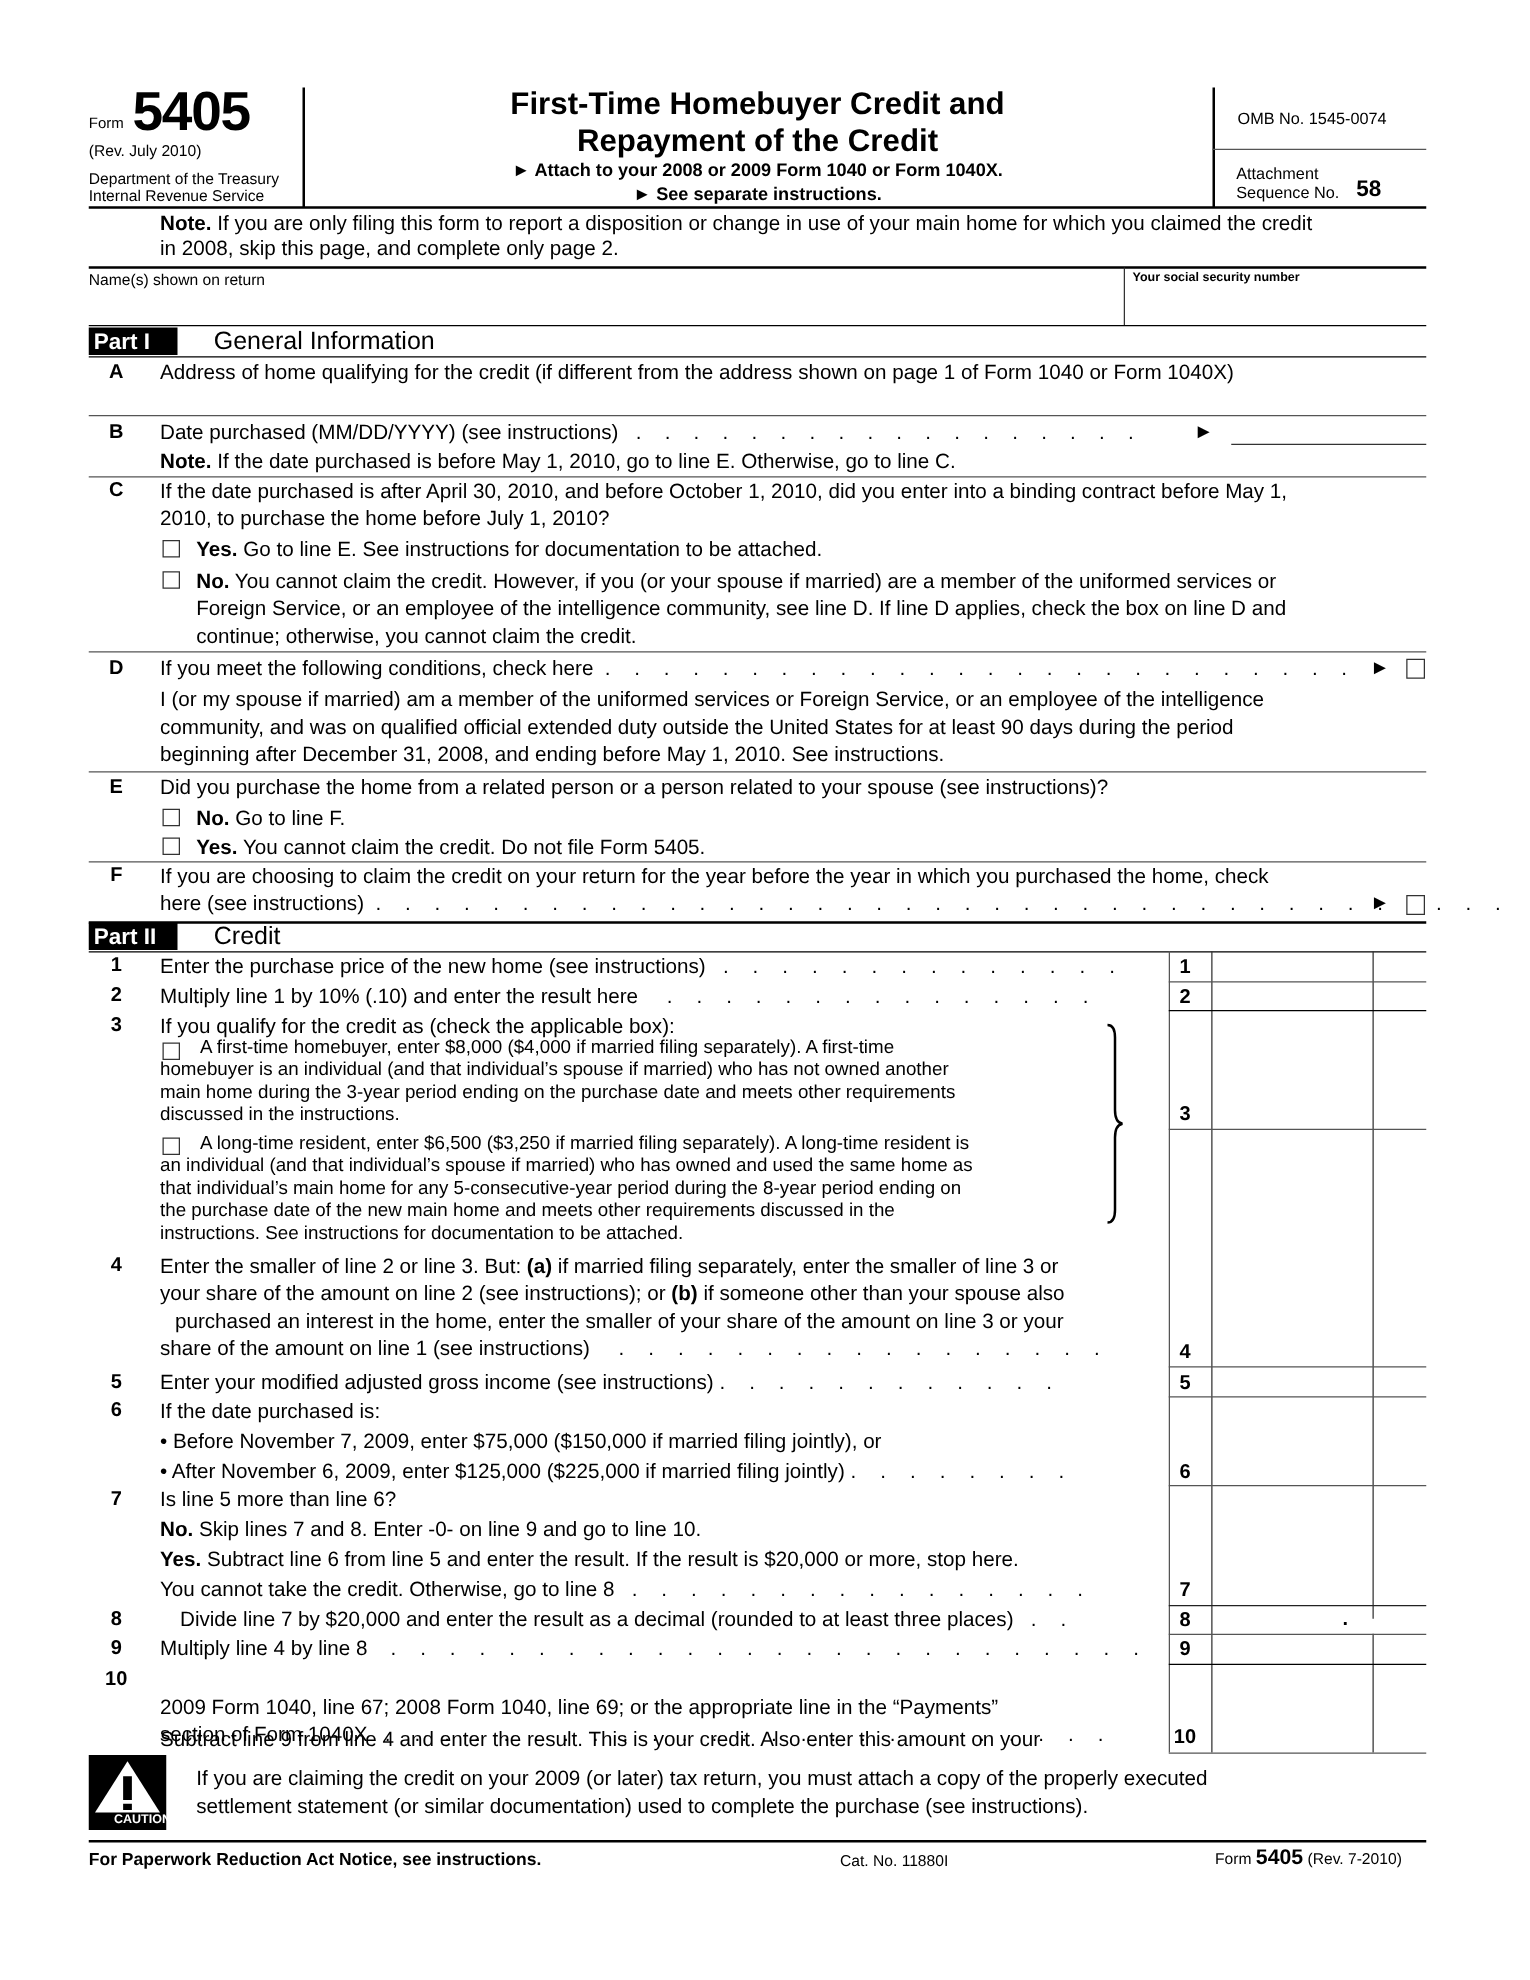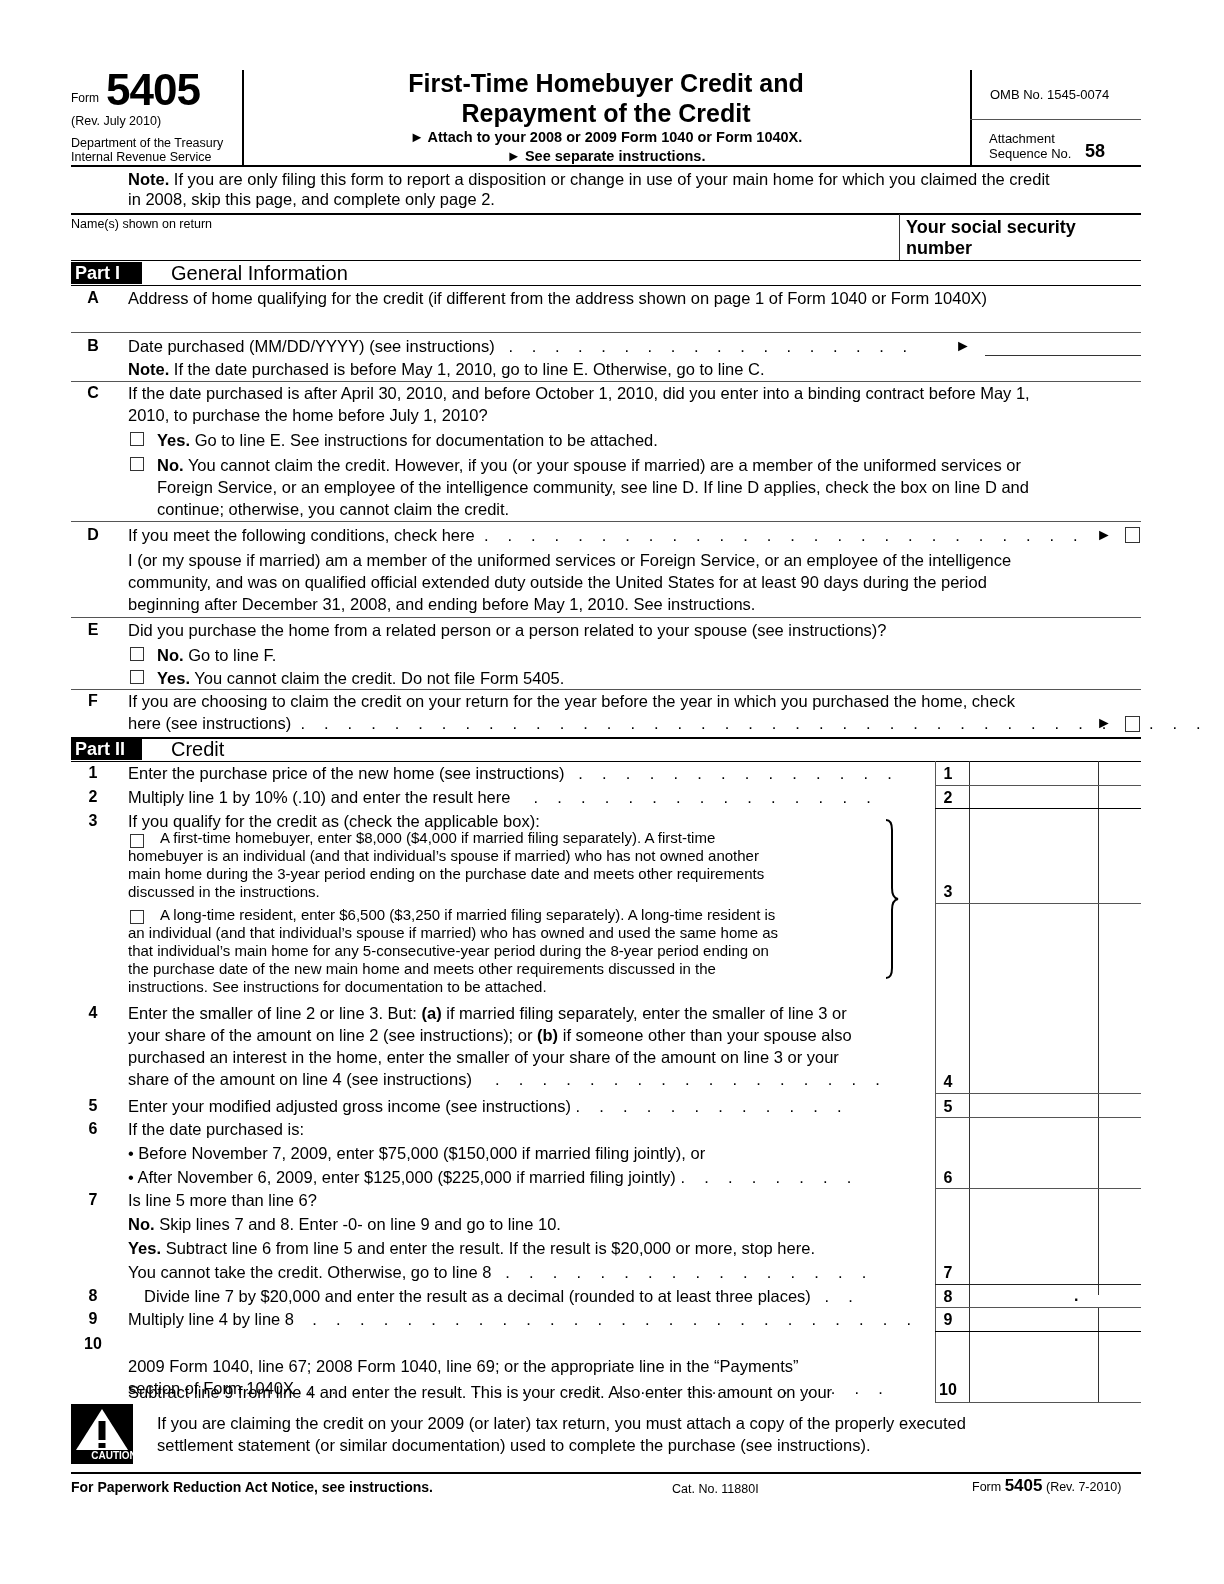--- a/index.html
+++ b/index.html
@@ -52,21 +52,21 @@
 <div class="t" style="left:128px;top:188px;">in 2008, skip this page, and complete only page 2.</div>
 
 <div class="hline thick" style="left:71px;top:213px;width:1070px;"></div>
 
 <div class="abs" style="left:71px;top:214px;width:828px;height:46px;">
   <div class="abs" style="left:0;top:3px;font-size:12.5px;">Name(s) shown on return</div>
   <div class="abs" style="left:0;top:22px;font-size:15px;"></div>
 </div>
 <div class="vline" style="left:899px;top:214px;height:46px;"></div>
 <div class="abs" style="left:900px;top:214px;width:241px;height:46px;">
-  <div class="abs" style="left:6px;top:3px;font-size:18px;font-weight:bold;">Your social security number</div>
+  <div class="abs" style="left:6px;top:3px;font-size:10px;font-weight:bold;">Your social security number</div>
   <div class="abs" style="left:6px;top:22px;font-size:15px;"></div>
 </div>
 <div class="hline" style="left:71px;top:260px;width:1070px;border-color:#000;"></div>
 
 <div class="partbox" style="left:71px;top:262px;width:71px;">Part I</div>
 <div class="parttitle" style="left:171px;top:262px;">General Information</div>
 <div class="hline" style="left:71px;top:285px;width:1070px;border-color:#000;"></div>
 
 <div class="lbl" style="left:78px;top:287px;">A</div>
 <div class="t" style="left:128px;top:287px;">Address of home qualifying for the credit (if different from the address shown on page 1 of Form 1040 or Form 1040X)</div>
@@ -155,22 +155,22 @@
   <path d="M4 2 Q10 2 10 12 L10 70 Q10 80 16 81 Q10 82 10 92 L10 150 Q10 160 4 160" fill="none" stroke="#000" stroke-width="2"></path>
 </svg>
 <div class="linenum" style="left:928px;top:882px;">3</div>
 <div class="abs" style="left:971px;top:810px;width:127px;height:92px;"></div>
 <div class="abs" style="left:1100px;top:810px;width:41px;height:92px;"></div>
 <div class="hline" style="left:935px;top:903px;width:206px;"></div>
 
 <div class="lbl" style="left:78px;top:1002px;">4</div>
 <div class="t" style="left:128px;top:1002px;"><span>Enter the smaller of line 2 or line 3. But: </span><span class="b">(a)</span><span> if married filing separately, enter the smaller of line 3 or</span></div>
 <div class="t" style="left:128px;top:1024px;"><span>your share of the amount on line 2 (see instructions); or </span><span class="b">(b)</span><span> if someone other than your spouse also</span></div>
-<div class="t" style="left:128px;top:1046px;">purchased an interest in the home, enter the smaller of your share of the amount on line 3 or your</div>
-<div class="t" style="left:128px;top:1068px;"><span>share of the amount on line 4 (see instructions)</span>&nbsp;&nbsp;&nbsp;&nbsp;&nbsp;<span class="dots" style="letter-spacing:7.3px;">. . . . . . . . . . . . . . . . .</span></div>
+<div class="t" style="left:140px;top:1046px;">purchased an interest in the home, enter the smaller of your share of the amount on line 3 or your</div>
+<div class="t" style="left:128px;top:1068px;"><span>share of the amount on line 1 (see instructions)</span>&nbsp;&nbsp;&nbsp;&nbsp;&nbsp;<span class="dots" style="letter-spacing:7.3px;">. . . . . . . . . . . . . . . . .</span></div>
 <div class="linenum" style="left:928px;top:1072px;">4</div>
 <div class="abs" style="left:971px;top:1002px;width:127px;height:90px;"></div>
 <div class="abs" style="left:1100px;top:1002px;width:41px;height:90px;"></div>
 <div class="hline" style="left:935px;top:1093px;width:206px;"></div>
 
 <div class="lbl" style="left:78px;top:1095px;">5</div>
 <div class="t" style="left:128px;top:1095px;"><span>Enter your modified adjusted gross income (see instructions)</span>&nbsp;<span class="dots" style="letter-spacing:7.3px;">. . . . . . . . . . . .</span></div>
 <div class="linenum" style="left:928px;top:1097px;">5</div>
 <div class="abs" style="left:971px;top:1095px;width:127px;height:22px;"></div>
 <div class="abs" style="left:1100px;top:1095px;width:41px;height:22px;"></div>

